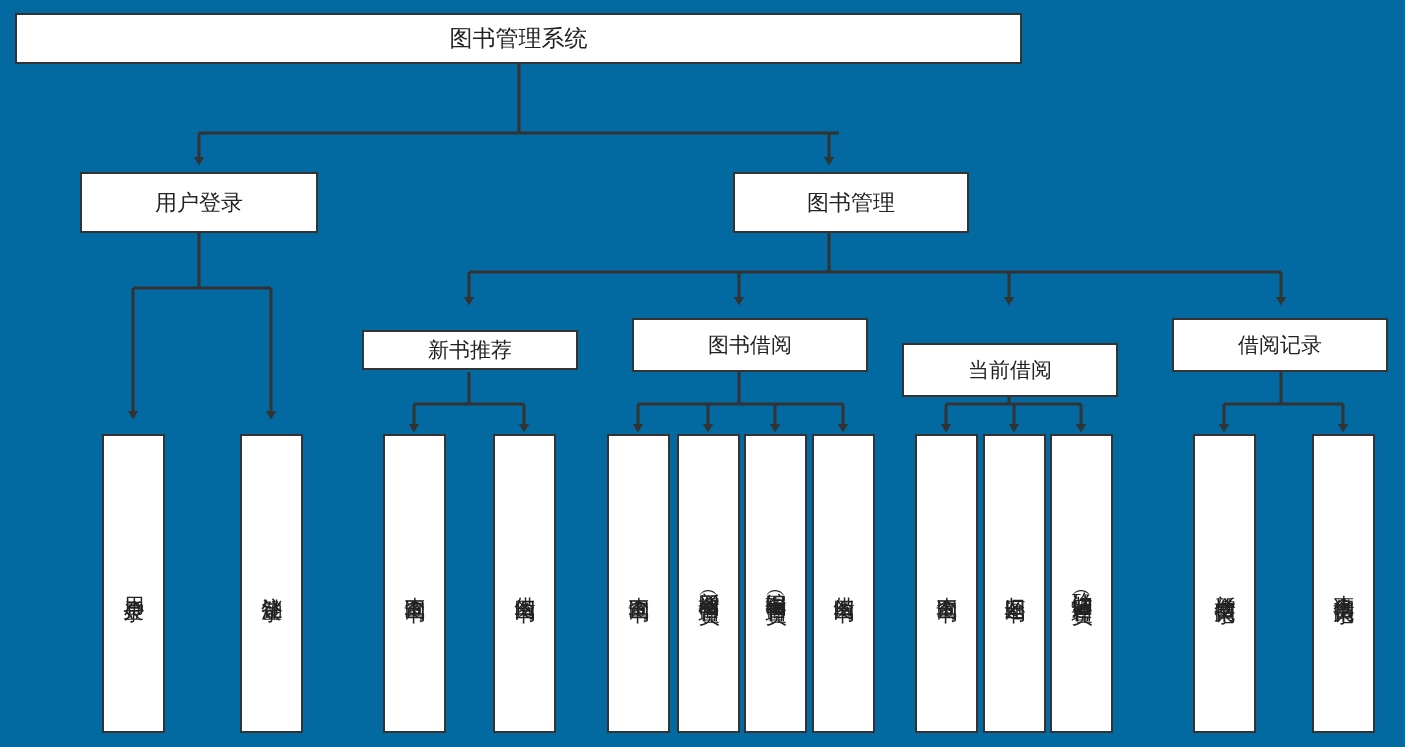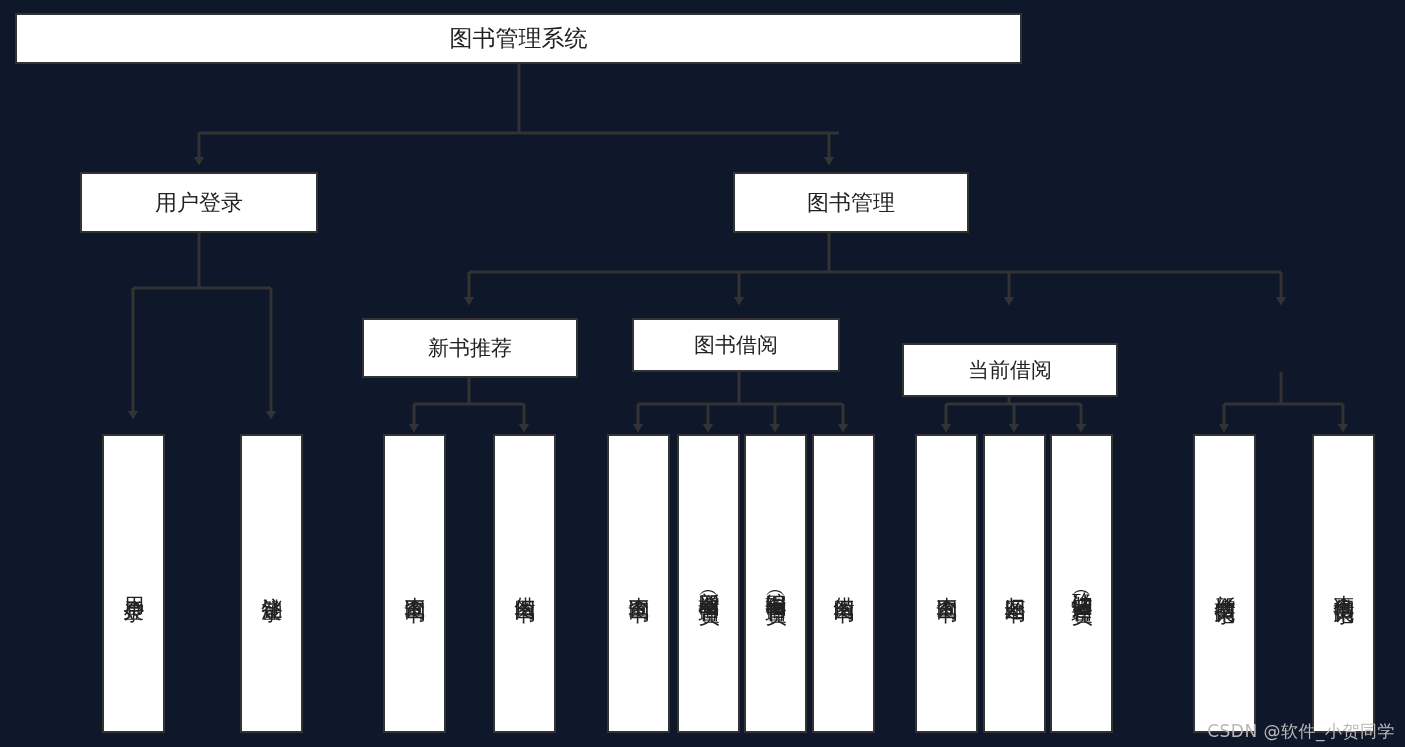--- a/index.html
+++ b/index.html
@@ -8,21 +8,21 @@
     padding: 0;
     background: #ffffff;
   }
   body {
     font-family: "DejaVu Sans", "Liberation Sans", sans-serif;
   }
   #diagram-root {
     position: relative;
     width: 1405px;
     height: 747px;
-    background: #0f172a;
+    background: #0369a1;
     overflow: hidden;
   }
   #edge-layer {
     position: absolute;
     left: 0;
     top: 0;
     width: 1405px;
     height: 747px;
     pointer-events: none;
   }
@@ -132,32 +132,35 @@
   </div>
 
   <div class="node horiz level-1" style="left:80px; top:172px; width:238px; height:61px;">
     <span class="node-label">用户登录</span>
   </div>
 
   <div class="node horiz level-1" style="left:712px; top:172px; width:236px; height:61px;margin-left:21px;">
     <span class="node-label">图书管理</span>
   </div>
 
-  <div class="node horiz level-2" style="left:362px; top:318px; width:216px; height:60px;">
+  <div class="node horiz level-2" style="left:362px; top:330px; width:216px; height:40px;">
     <span class="node-label">新书推荐</span>
   </div>
 
-  <div class="node horiz level-2" style="left:632px; top:318px; width:208px; height:54px;">
+  <div class="node horiz level-2" style="left:632px; top:318px; width:236px; height:54px;">
     <span class="node-label">图书借阅</span>
   </div>
 
   <div class="node horiz level-2" style="left:902px; top:318px; width:216px; height:54px;margin-top:25px;">
     <span class="node-label">当前借阅</span>
   </div>
 
+  <div class="node horiz level-2" style="left:1172px; top:318px; width:216px; height:54px;">
+    <span class="node-label">借阅记录</span>
+  </div>
 
   <div class="node vert level-3" style="left:102px; top:434px; width:63px; height:299px;">
     <span class="node-label">用户登录</span>
   </div>
 
   <div class="node vert level-3" style="left:240px; top:434px; width:63px; height:299px;">
     <span class="node-label">注销登录</span>
   </div>
 
   <div class="node vert level-3" style="left:383px; top:434px; width:63px; height:299px;">
@@ -197,15 +200,14 @@
   </div>
 
   <div class="node vert level-3" style="left:1193px; top:434px; width:63px; height:299px;">
     <span class="node-label">新增借阅记录</span>
   </div>
 
   <div class="node vert level-3" style="left:1312px; top:434px; width:63px; height:299px;">
     <span class="node-label">查询借阅记录</span>
   </div>
 
-  <div id="watermark">CSDN @软件_小贺同学</div>
 
 </div>
 
 </body></html>

